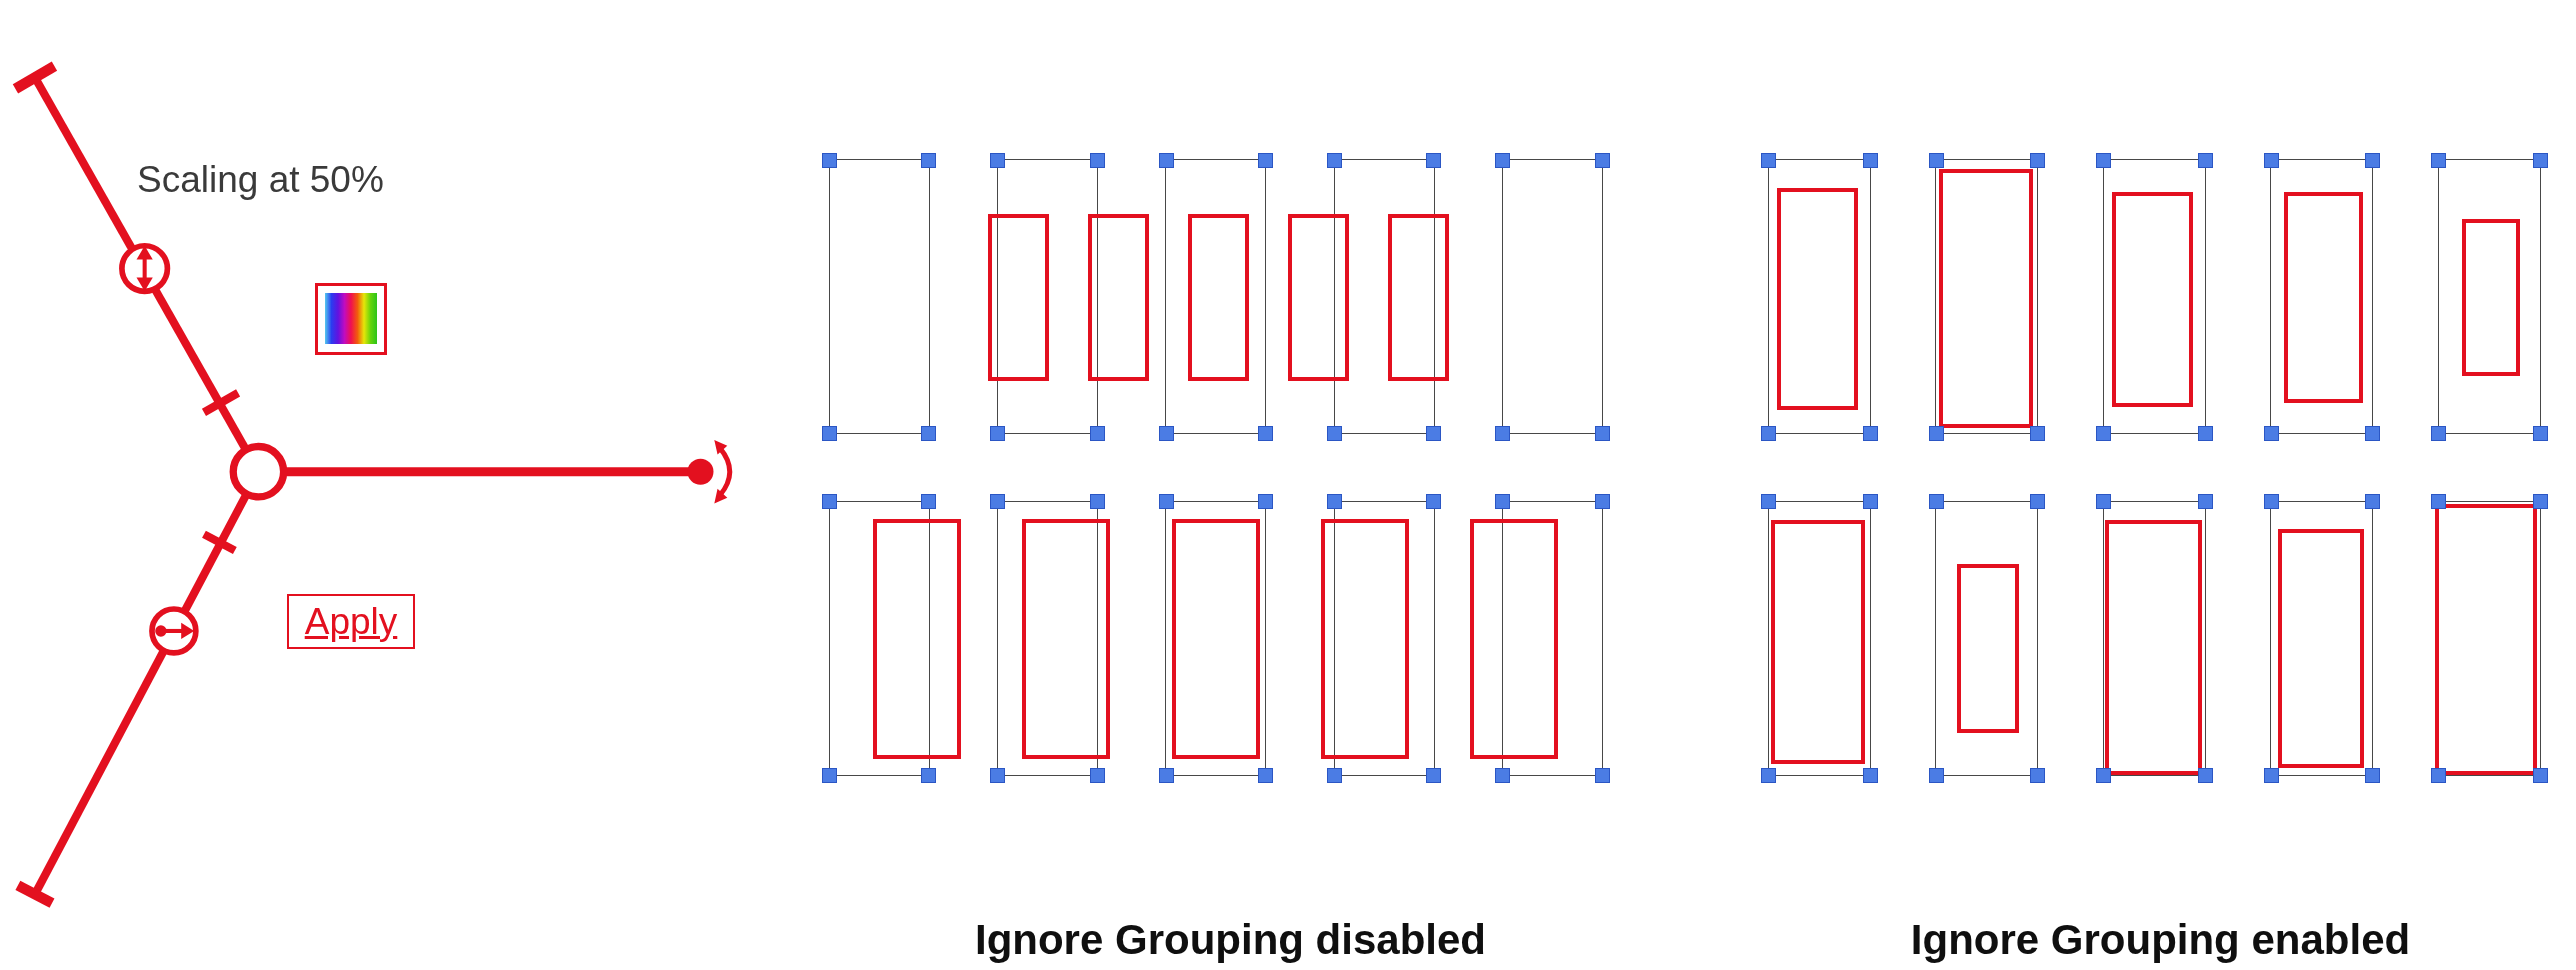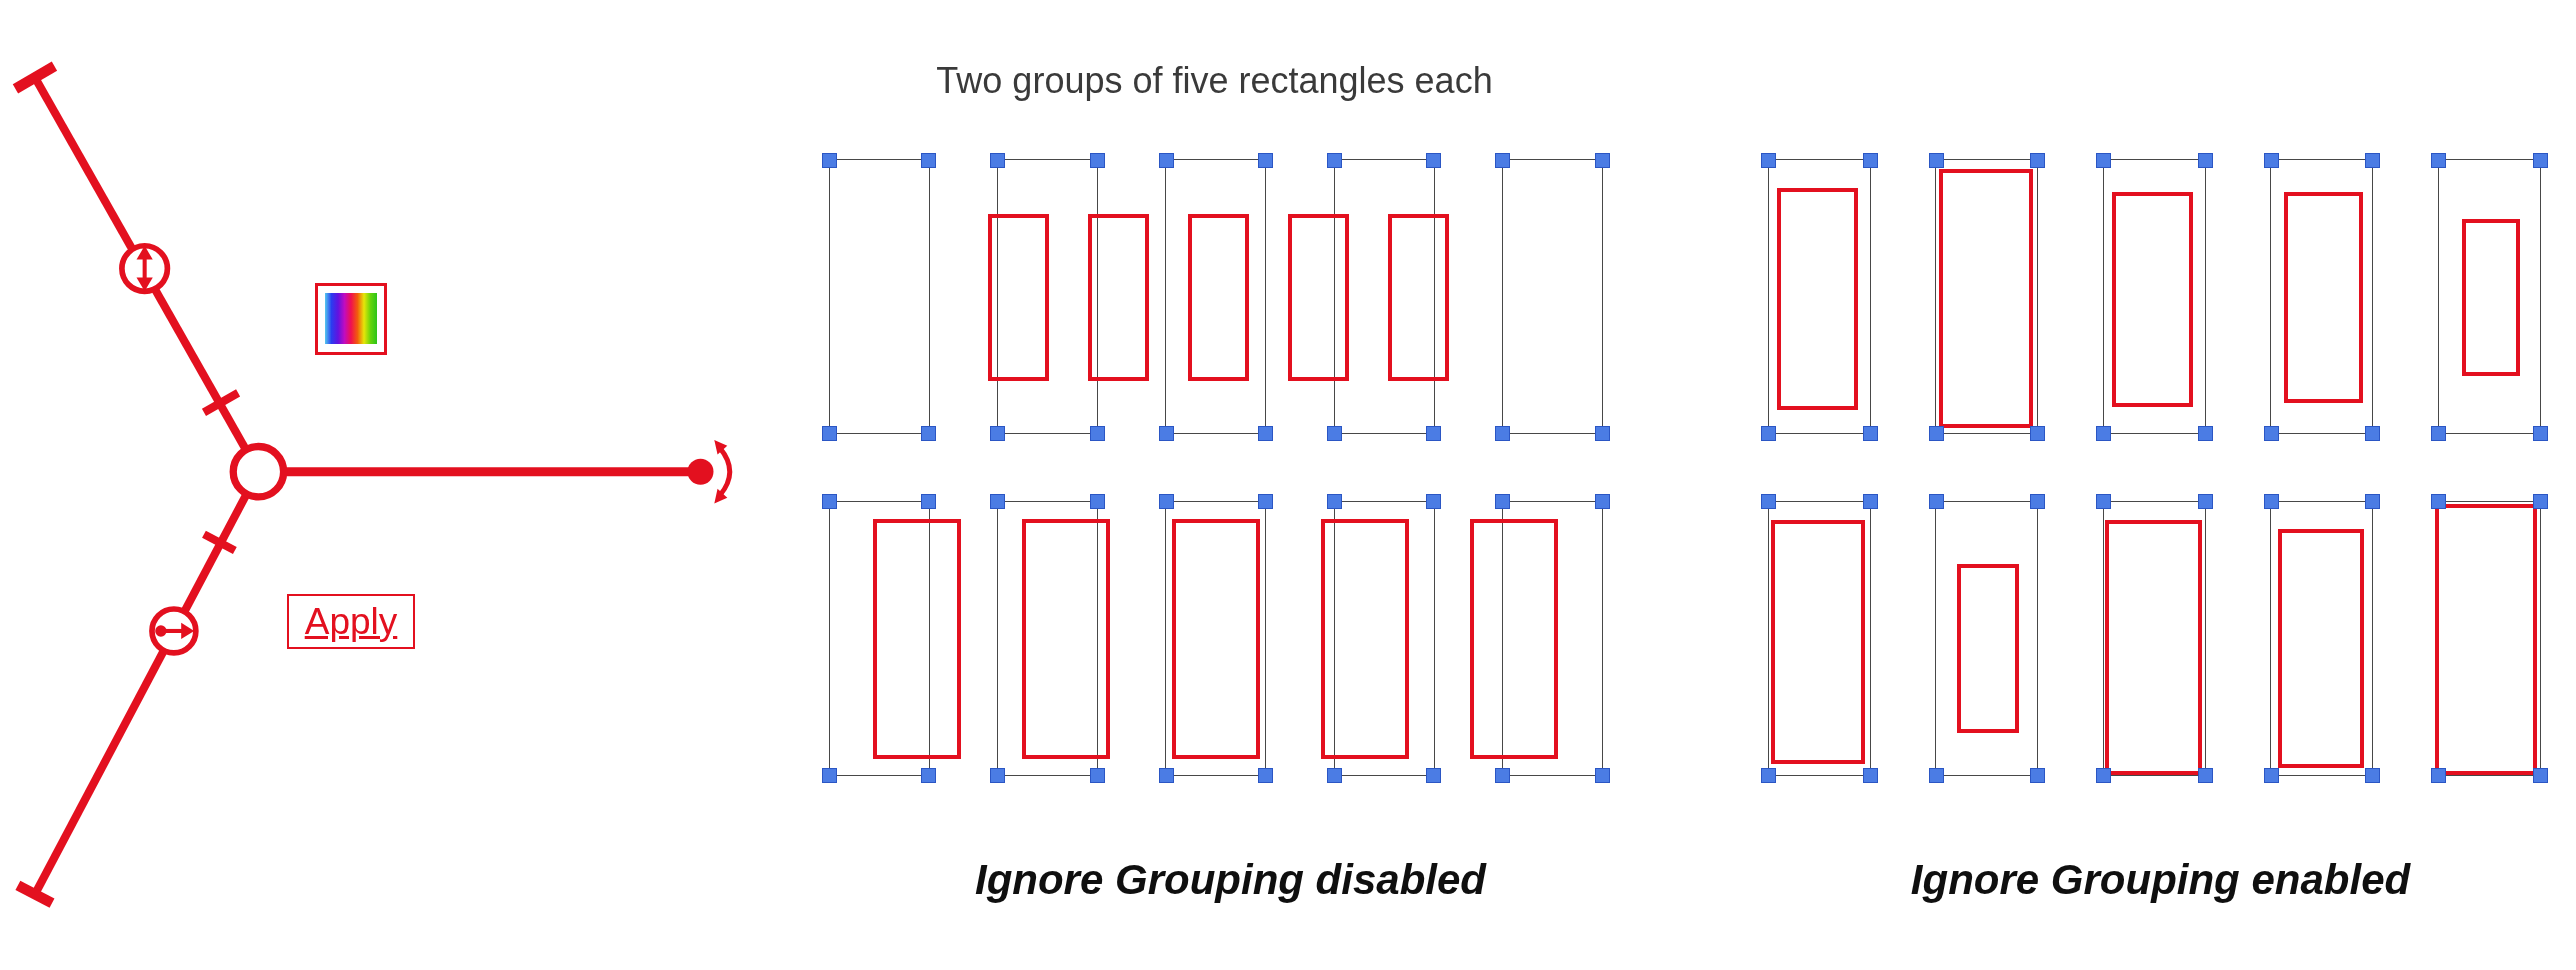--- a/index.html
+++ b/index.html
@@ -18,21 +18,21 @@
   #gradient-swatch{left:315px;top:283px;width:72px;height:72px;border:3.3px solid var(--red);background:#fff;}
   #gradient-preview{position:absolute;left:6.5px;top:7.3px;width:52px;height:51px;}
   
   #scaling-label{left:137px;top:159px;font-size:37px;color:var(--label);white-space:nowrap;}
   #apply-button{
     left:287px;top:594px;width:128px;height:55px;border:2.4px solid var(--red);
     color:var(--red);font-size:37px;display:flex;align-items:center;justify-content:center;
     background:#fff;cursor:pointer;text-decoration:underline;
   }
   #figure-title{left:889px;top:60px;width:651px;text-align:center;font-size:36px;color:var(--label);white-space:nowrap;}
-  .pane-caption{top:856px;width:569px;text-align:center;font-size:42px;font-weight:700;color:var(--caption);white-space:nowrap;font-style:italic;}
+  .pane-caption{top:916px;width:569px;text-align:center;font-size:42px;font-weight:700;color:var(--caption);white-space:nowrap;}
   
   .gray-rect{border:1.6px solid var(--gray);background:transparent;}
   .red-rect{border:4.9px solid var(--red);background:transparent;}
   .handle{width:14.6px;height:14.6px;background:var(--handleFill);border:1.6px solid var(--handleBorder);}
 </style>
 </head>
 <body>
 
 <div id="stage" style="--red: #e3101f; --gray: #474747; --handleFill: #4b7ce4; --handleBorder: #2b56c4; --label: #3a3a3a; --caption: #0f0f0f; --bg: #ffffff;">
 
@@ -69,24 +69,24 @@
       <path class="stroke-red" d="M 886 551 Q 910 580 886 609" stroke-width="6"></path>
       <polygon class="fill-red" points="879,541 895,548 883,559"></polygon>
       <polygon class="fill-red" points="879,619 895,612 883,601"></polygon>
     </g>
   </svg>
 
   <div class="abs" id="gradient-swatch">
     <div id="gradient-preview" style="background: linear-gradient(90deg, rgb(85, 200, 238), rgb(43, 60, 240), rgb(98, 18, 224), rgb(192, 12, 192), rgb(240, 16, 80), rgb(242, 92, 12), rgb(230, 230, 9), rgb(102, 212, 12), rgb(44, 196, 26));"></div>
   </div>
 
+  <div class="abs" id="scaling-label">Scaling at 50%</div>
 
   <div class="abs" id="apply-button">Apply</div>
 
-  <div class="abs" id="figure-title">Two groups of five rectangles each</div>
 
   <div id="rects-layer">
       <div class="abs gray-rect" style="left: 829px; top: 159px; width: 101px; height: 275px;"></div>
       <div class="abs gray-rect" style="left: 997px; top: 159px; width: 101px; height: 275px;"></div>
       <div class="abs gray-rect" style="left: 1165px; top: 159px; width: 101px; height: 275px;"></div>
       <div class="abs gray-rect" style="left: 1334px; top: 159px; width: 101px; height: 275px;"></div>
       <div class="abs gray-rect" style="left: 1502px; top: 159px; width: 101px; height: 275px;"></div>
       <div class="abs gray-rect" style="left: 829px; top: 501px; width: 101px; height: 275px;"></div>
       <div class="abs gray-rect" style="left: 997px; top: 501px; width: 101px; height: 275px;"></div>
       <div class="abs gray-rect" style="left: 1165px; top: 501px; width: 101px; height: 275px;"></div>

